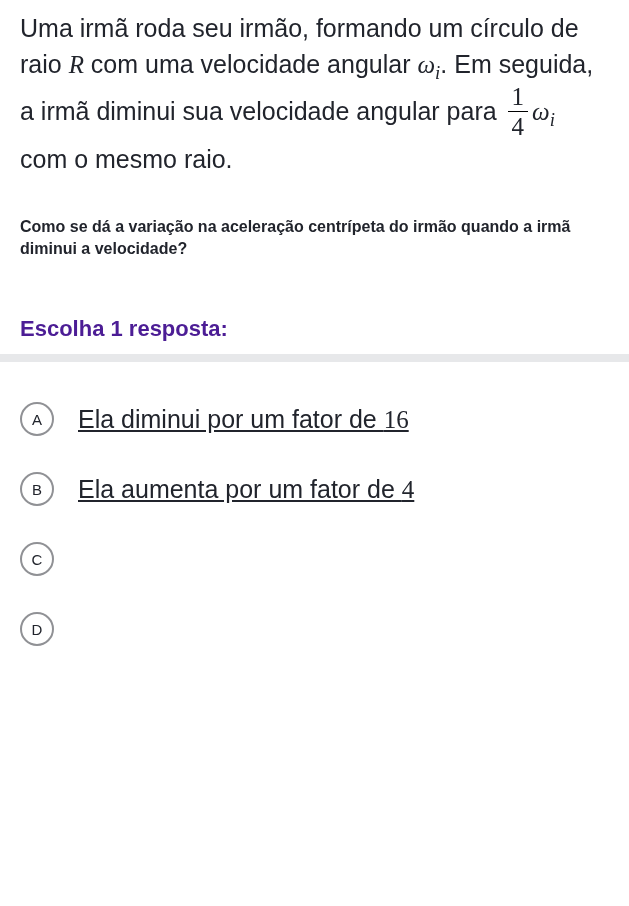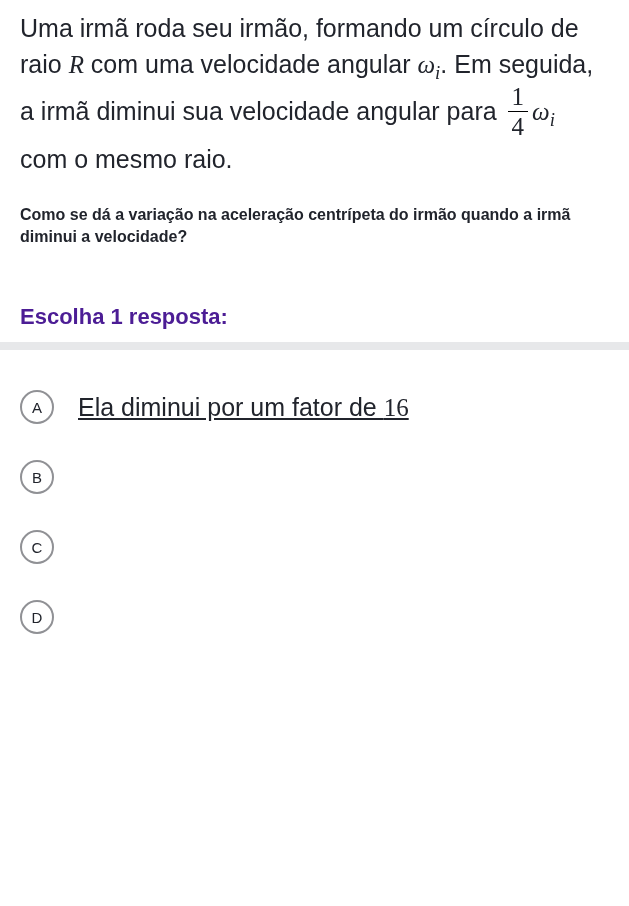--- a/index.html
+++ b/index.html
@@ -9,21 +9,21 @@
   height: 906px;
   background: #fff;
   color: #21242c;
 }
 .content { padding: 10px 20px 20px 20px; }
 .problem-text {
   font-size: 25px;
   line-height: 1.45;
   color: #21242c;
   font-weight: 400;
-  margin-bottom: 26px;
+  margin-bottom: 38px;
 }
 .problem-text .var-R { font-family: "Times New Roman", serif; font-style: italic; }
 .problem-text .omega { font-family: "Times New Roman", serif; font-style: italic; }
 .sub { font-size: 0.75em; vertical-align: sub; font-style: italic; font-family: "Times New Roman", serif; }
 .frac {
   display: inline-block;
   vertical-align: middle;
   text-align: center;
   font-family: "Times New Roman", serif;
   line-height: 1;
@@ -99,20 +99,23 @@
 
     <div class="choice">
       <div class="choice-letter">A</div>
       <div class="choice-text">
         <span>Ela diminui por um fator de </span><span class="mathnum">16</span>
       </div>
     </div>
 
     <div class="choice">
       <div class="choice-letter">B</div>
+      <div class="choice-text">
+        <span>Ela aumenta por um fator de </span><span class="mathnum">4</span>
+      </div>
     </div>
 
     <div class="choice">
       <div class="choice-letter">C</div>
     </div>
 
     <div class="choice">
       <div class="choice-letter">D</div>
     </div>
 

